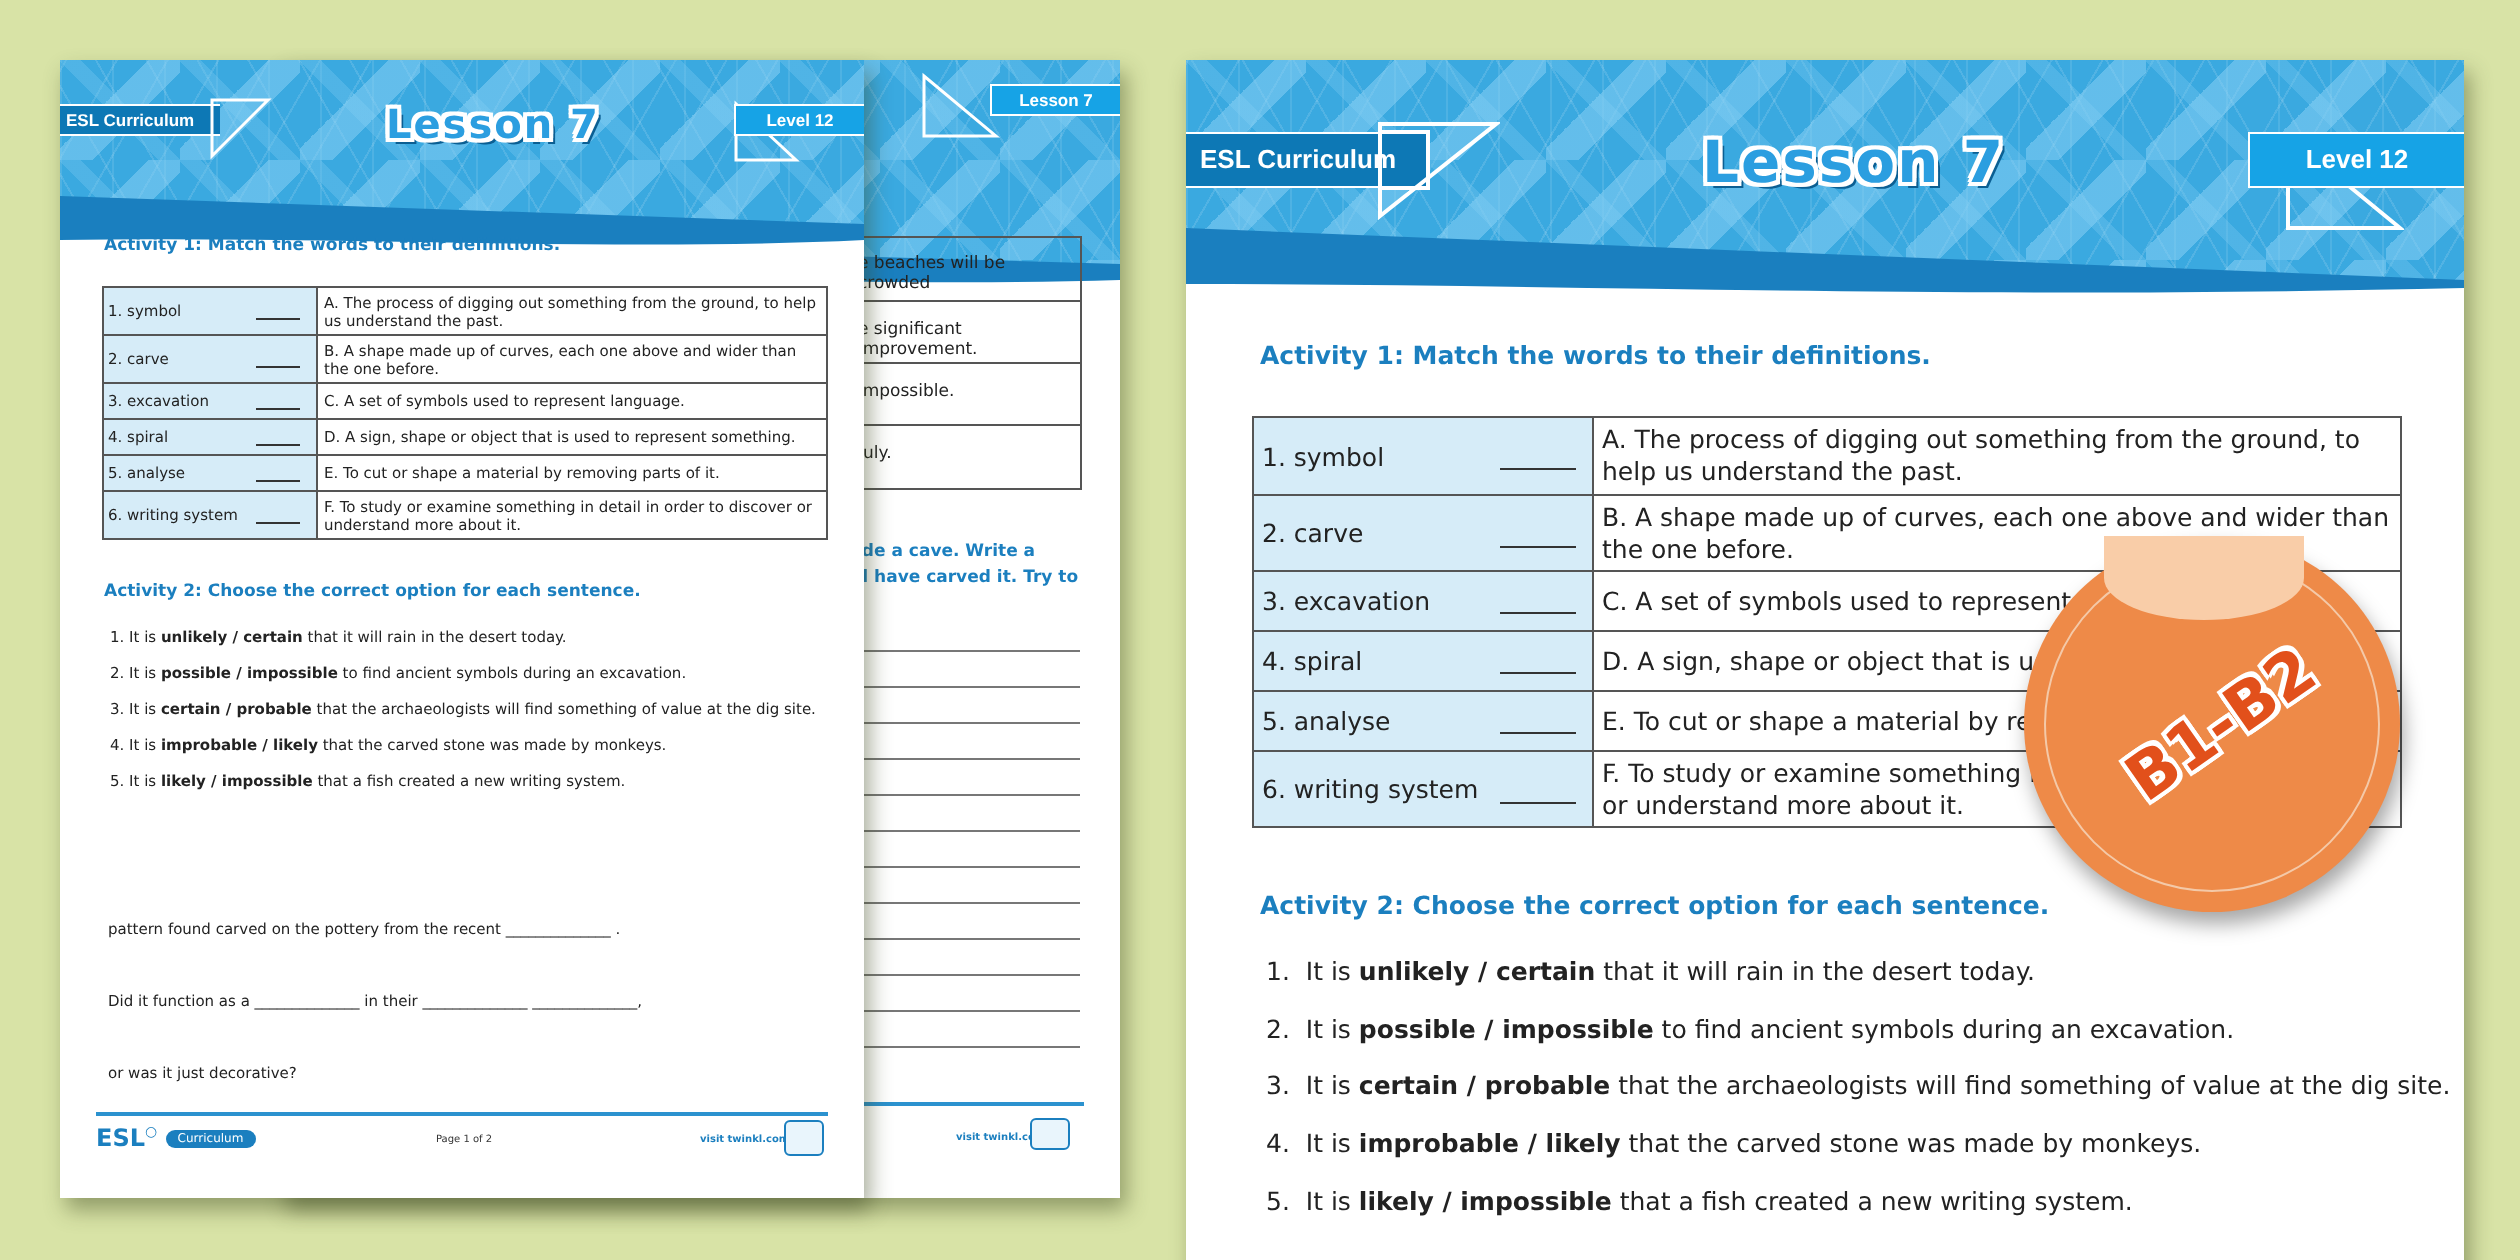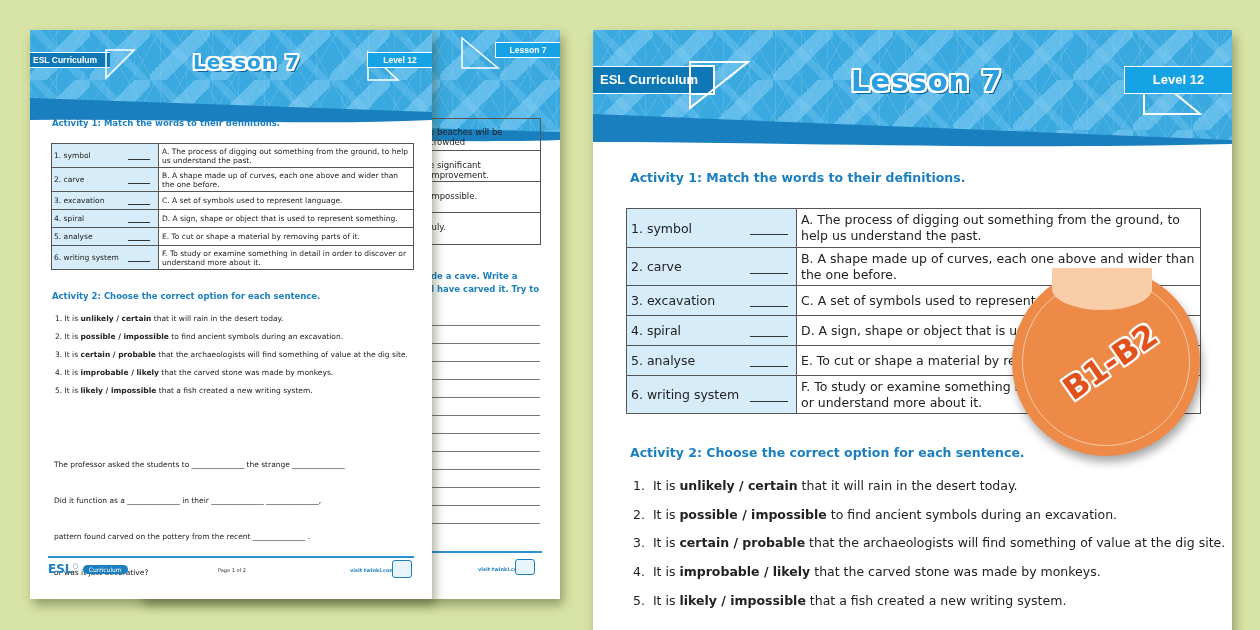--- a/index.html
+++ b/index.html
@@ -205,23 +205,22 @@
     <li><span>3.</span> <span>It is </span><b>certain / probable</b><span> that the archaeologists will find something of value at the dig site.</span></li>
     <li><span>4.</span> <span>It is </span><b>improbable / likely</b><span> that the carved stone was made by monkeys.</span></li>
     <li><span>5.</span> <span>It is </span><b>likely / impossible</b><span> that a fish created a new writing system.</span></li>
   </ol>
 
   <svg class="arrow" style="left:0; top:382px;" width="22" height="22">
     <path d="M0,0 L18,10 L0,20 Z" fill="#16a3e6"></path>
       <path d="M6,17 L18,10 L16,21 Z" fill="#8fd1f2"></path>
   </svg>
   <div style="position:absolute; left:24px; top:405px; font-size:7.5px; line-height:12px; color:#222; white-space:pre;">
-    <div>The professor asked the students to ______________ the strange ______________</div>
+    <div>pattern found carved on the pottery from the recent ______________ .</div>
     <div>Did it function as a ______________ in their ______________ ______________,</div>
-    <div>pattern found carved on the pottery from the recent ______________ .</div>
     <div>or was it just decorative?</div>
   </div>
 
   <div class="footer-line" style="left:18px; width:366px; top:526px;"></div>
   <div style="position:absolute; left:18px; top:532px; font-size:12px; color:#1b7fbf; font-weight:bold;">
     <span>ESL</span><span style="font-size:7px; vertical-align:super;">○</span>
     <span style="display:inline-block; background:#1b7fbf; color:#fff; font-size:6px; padding:1px 6px; border-radius:6px; vertical-align:middle; font-weight:normal;">Curriculum</span>
   </div>
   <div style="position:absolute; left:188px; top:537px; font-size:5px; color:#333;">Page 1 of 2</div>
   <div style="position:absolute; left:320px; top:537px; font-size:5px; color:#1b7fbf; font-weight:bold;">visit twinkl.com</div>

